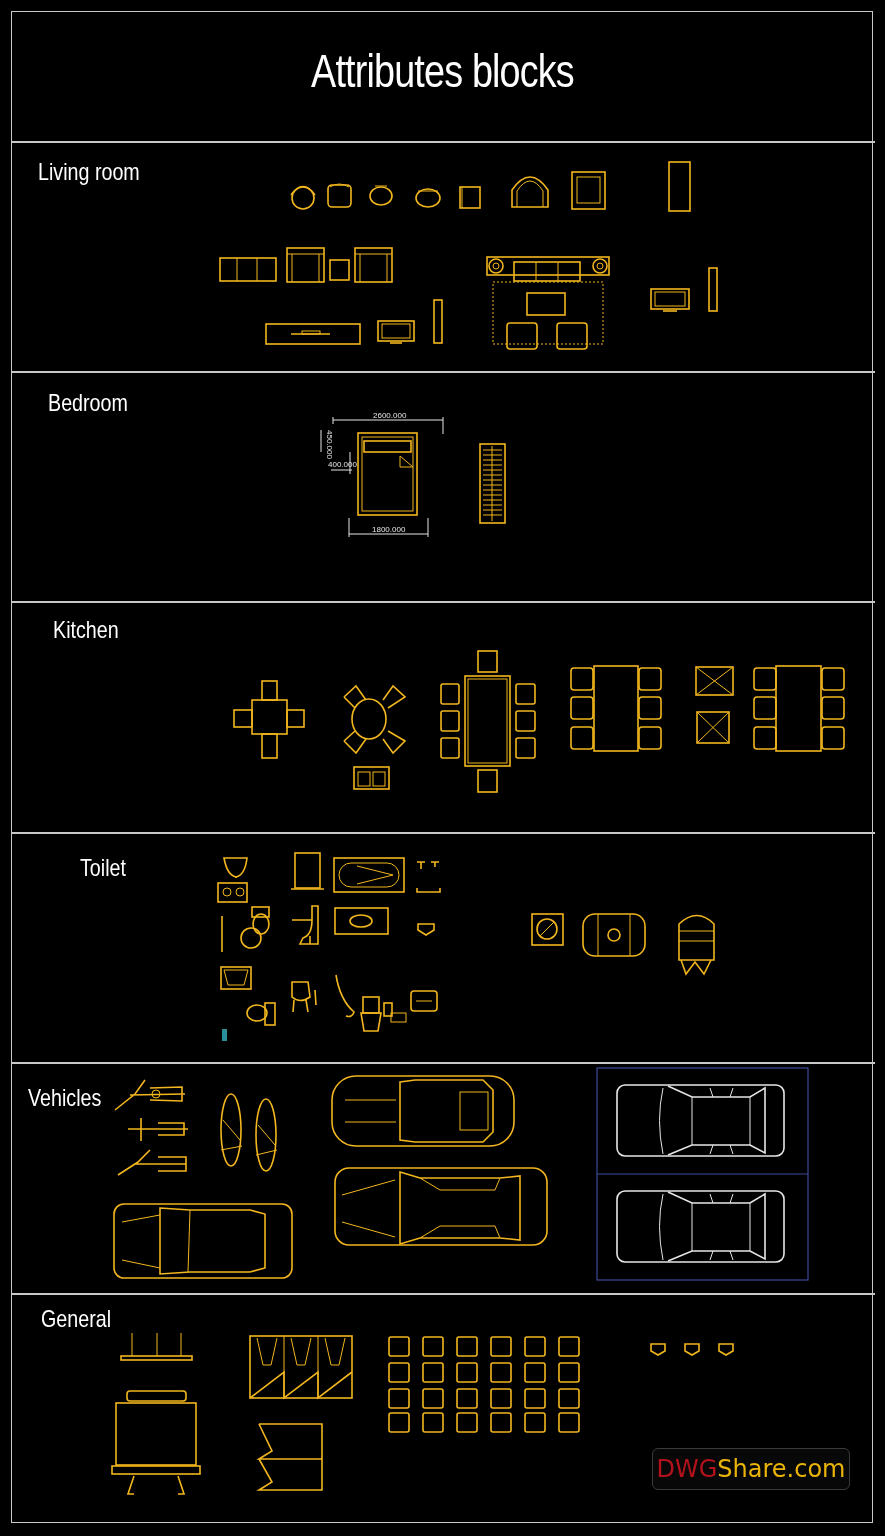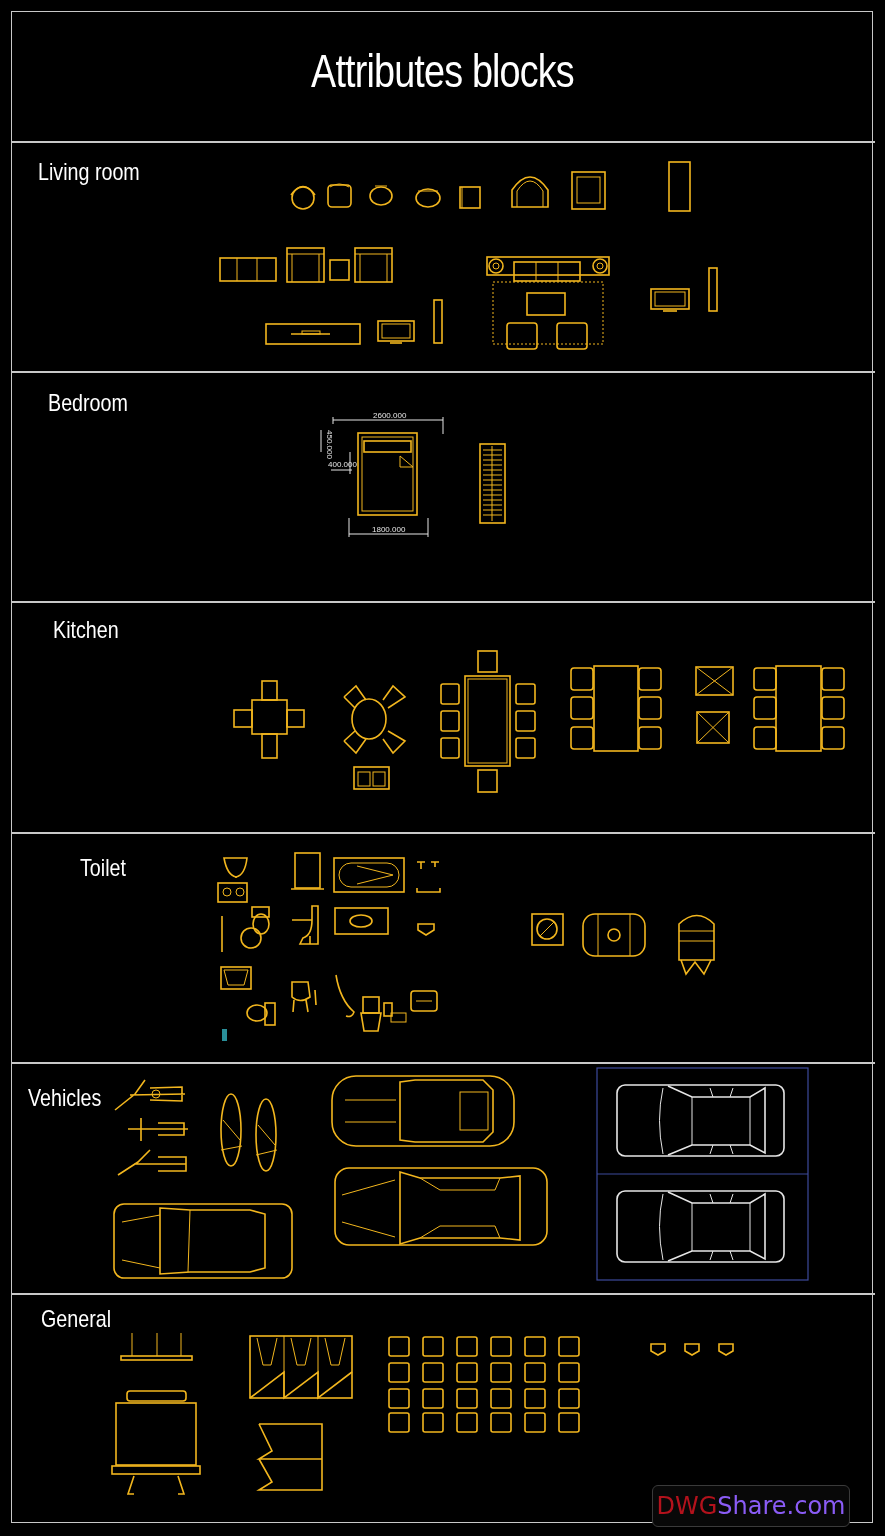--- a/index.html
+++ b/index.html
@@ -7,23 +7,23 @@
   #frame{position:absolute;left:11px;top:11px;width:862px;height:1512px;border:1px solid #c8c8c8;box-sizing:border-box;}
   .title{position:absolute;left:0;top:0;width:885px;height:142px;display:flex;align-items:center;justify-content:center;color:#fff;font-size:46px;transform:scaleX(0.82);letter-spacing:-1px;}
   .divider{position:absolute;left:11px;width:864px;height:0;border-top:2px solid #c8c8c8;}
   .sec-label{position:absolute;color:#fff;font-size:24px;transform-origin:left top;transform:scaleX(0.82);white-space:nowrap;}
   svg{position:absolute;left:0;top:0;}
   .y{stroke:#f2b61e;fill:none;stroke-width:1.6;}
   .yt{stroke:#f2b61e;fill:none;stroke-width:1;}
   .w{stroke:#e6e6e6;fill:none;stroke-width:1.6;}
   .wt{stroke:#e6e6e6;fill:none;stroke-width:1;}
   .dimtxt{fill:#e6e6e6;font-size:8px;font-family:"Liberation Sans",sans-serif;}
-  .logo{position:absolute;left:652px;top:1448px;width:196px;height:40px;border:1px solid #3a3a3a;border-radius:6px;background:#080808;display:flex;align-items:center;justify-content:center;font-size:24px;font-family:"DejaVu Sans",sans-serif;margin-top:37px;}
+  .logo{position:absolute;left:652px;top:1448px;width:196px;height:40px;border:1px solid #3a3a3a;border-radius:6px;background:#080808;display:flex;align-items:center;justify-content:center;font-size:24px;font-family:"DejaVu Sans",sans-serif;}
   .logo .red{color:#b3121c;}
-  .logo .gray{color:#8b5cf6;}
+  .logo .gray{color:#eab308;}
 </style>
 </head>
 <body>
 
 <div id="frame"></div>
 
 <div class="title">Attributes blocks</div>
 
 <div class="divider" style="top:141px"></div>
 <div class="divider" style="top:371px"></div>

